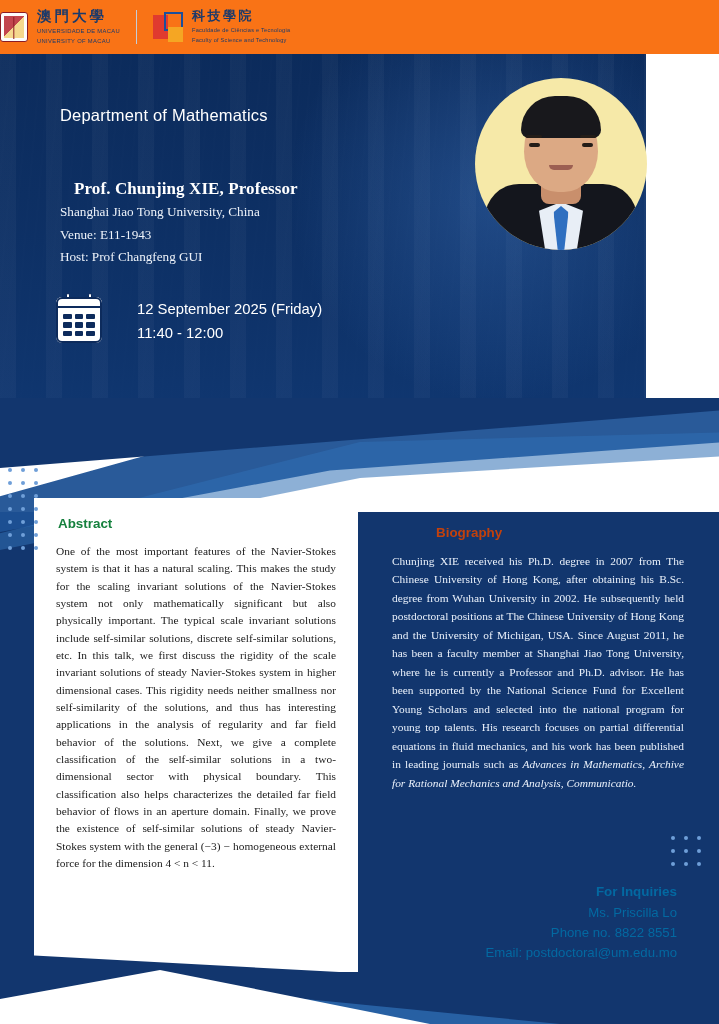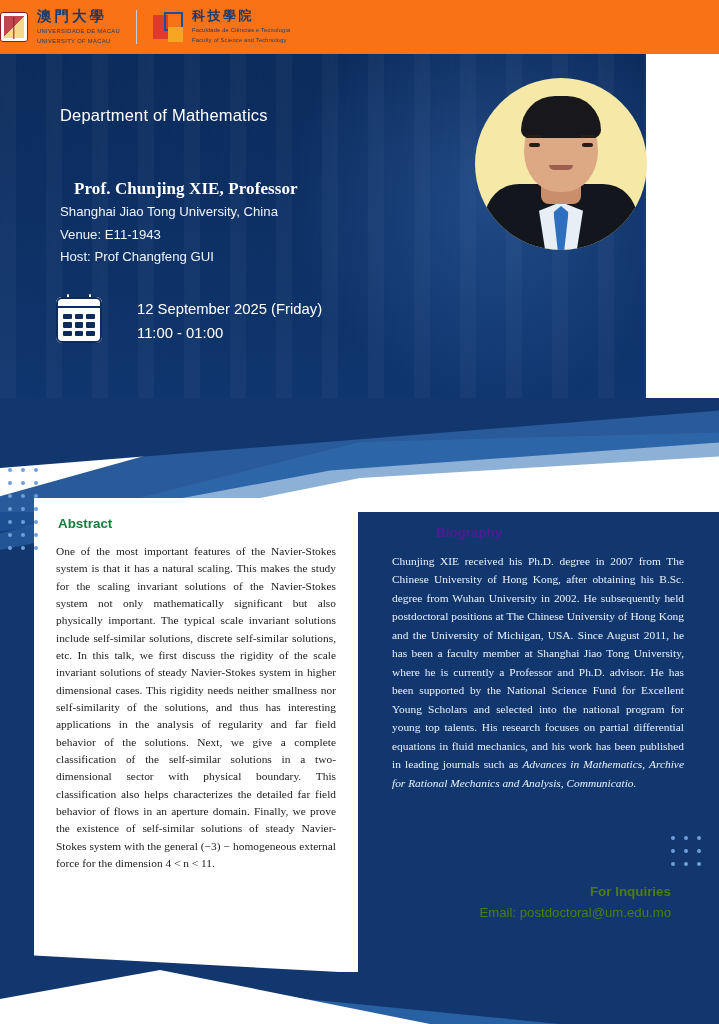--- a/index.html
+++ b/index.html
@@ -152,20 +152,21 @@
     font-size: 17px;
     letter-spacing: .1px;
     margin-left: 14px;
   }
   .affil-block {
     position: absolute;
     left: 60px; top: 147px;
     color: #eef3fa;
     font-size: 13.2px;
     line-height: 1.72;
+    font-family: Liberation Serif, serif;
   }
   .cal-icon {
     position: absolute;
     left: 56px; top: 243px;
     width: 46px; height: 46px;
     background: #ffffff;
     border-radius: 6px;
   }
   .cal-icon .top {
     position: absolute; left: 0; top: 0; right: 0; height: 11px;
@@ -349,43 +350,43 @@
     color: #1a1a1a;
     text-align: justify;
     hyphens: auto;
   }
 
   .h-bio {
     position: absolute;
     left: 392px; top: 525px;
     font-size: 13.4px;
     font-weight: bold;
-    color: #4c1d95;
+    color: #c2410c;
     z-index: 22;
     padding-left: 44px;
   }
   .bio-text {
     position: absolute;
     left: 392px; top: 552px;
     width: 292px;
     font-family: "Liberation Serif", serif;
     font-size: 11.4px;
     line-height: 1.62;
     color: #eaf1fb;
     text-align: justify;
     z-index: 22;
   }
   .bio-text .ital { font-style: italic; }
 
   .inquiries {
     position: absolute;
-    right: 48px; top: 884px;
+    right: 42px; top: 884px;
     width: 300px;
     text-align: right;
-    color: #4d7c0f;
+    color: #0369a1;
     z-index: 22;
   }
   .inquiries .hd {
     font-weight: bold;
     font-size: 13.4px;
     margin-bottom: 4px;
   }
   .inquiries .ln {
     font-size: 13.2px;
     line-height: 1.52;
@@ -485,21 +486,21 @@
         <i></i>
         <i></i>
         <i></i>
         <i></i>
       </div>
     <div class="cal-outline"></div>
   </div>
 
   <div class="when">
     <div>12 September 2025 (Friday)</div>
-    <div>11:00 - 01:00</div>
+    <div>11:40 - 12:00</div>
   </div>
 
 </div>
 
 <div class="photo-wrap">
   <div class="photo-circle">
     <div class="portrait">
       <div class="p-suit"></div>
       <div class="p-shirt"></div>
       <div class="p-tie"></div>
@@ -561,17 +562,19 @@
     <i></i>
     <i></i>
     <i></i>
     <i></i>
     <i></i>
     <i></i>
 </div>
 
 <div class="inquiries">
   <div class="hd">For Inquiries</div>
+  <div class="ln">Ms. Priscilla Lo</div>
+  <div class="ln">Phone no. 8822 8551</div>
   <div class="ln">Email: postdoctoral@um.edu.mo</div>
 </div>
 
 <div class="bottom-wave-2"></div>
 <div class="bottom-wave-1"></div>
 
 </body></html>

